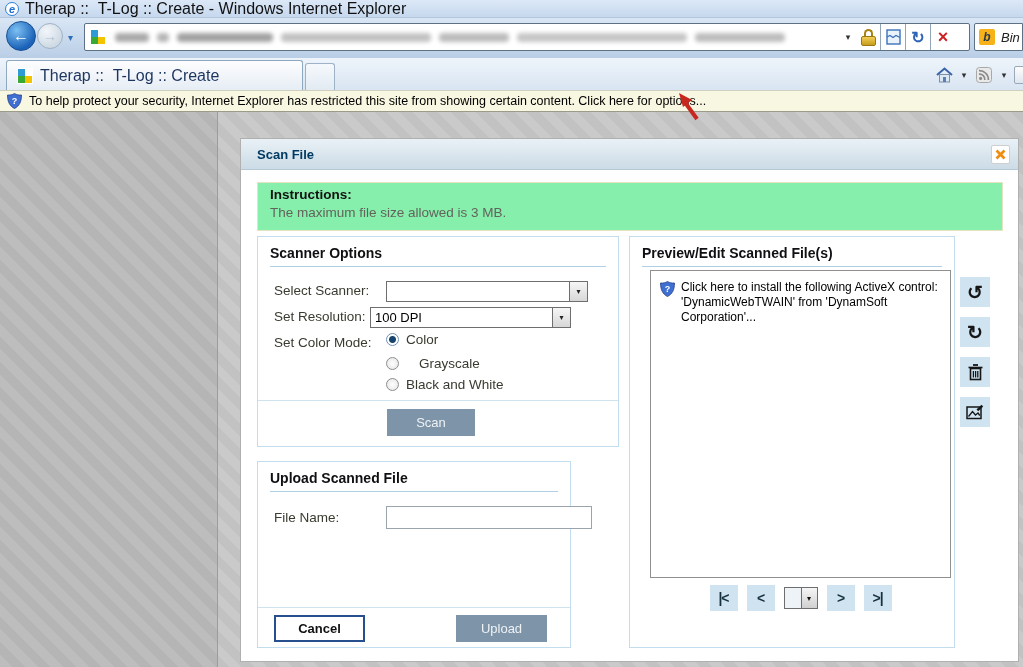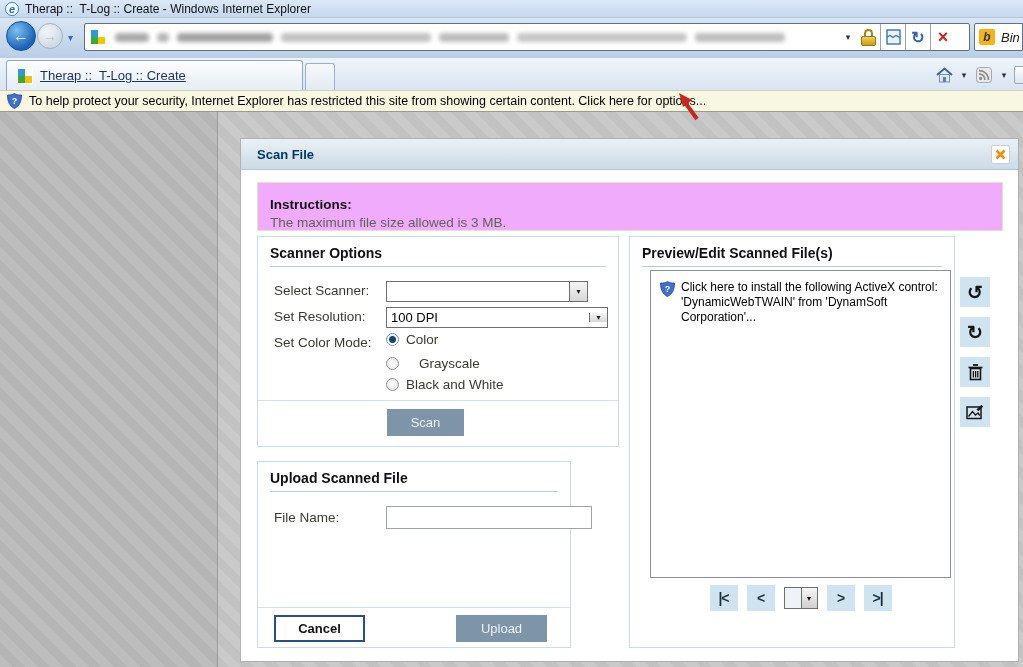--- a/index.html
+++ b/index.html
@@ -7,21 +7,21 @@
   .screen { position:relative; width:1023px; height:667px; overflow:hidden;
             background:#c8c8c8; font-family:"Liberation Sans", sans-serif; }
 
   
   .titlebar { position:absolute; left:0; top:0; width:1023px; height:18px;
     background:linear-gradient(#dce8f7,#c6d8ee); display:flex; align-items:center; gap:6px;
     padding-left:5px; border-bottom:1px solid #b4c6dc; }
   .ie-logo { width:14px; height:14px; border-radius:50%; background:#fff;
     border:1px solid #2d7fd6; color:#1f6fd0; font-weight:bold; font-style:italic;
     font-size:11px; line-height:12px; text-align:center; }
-  .titlebar .title-text { font-size:12px; color:#111; white-space:pre; }
+  .titlebar .title-text { font-size:16px; color:#111; white-space:pre; }
 
   
   .navbar { position:absolute; left:0; top:18px; width:1023px; height:40px;
     background:linear-gradient(#d9e6f5,#b9cee6); }
   .navbtn { position:absolute; border-radius:50%; display:flex; align-items:center;
     justify-content:center; font-weight:bold; }
   .backbtn { left:6px; top:3px; width:30px; height:30px;
     background:radial-gradient(circle at 35% 30%, #7cc0f2, #1b62b8 70%);
     border:1px solid #174f92; color:#fff; font-size:16px; }
   .fwdbtn { left:37px; top:5px; width:26px; height:26px;
@@ -57,21 +57,21 @@
   .bing-ico { width:16px; height:16px; background:#f8b219; border-radius:2px; color:#283a4d;
     font-weight:bold; font-style:italic; font-size:12px; text-align:center; line-height:16px; flex:0 0 16px; }
   .searchbox .stext { font-style:italic; font-size:13px; color:#222; }
 
   
   .tabbar { position:absolute; left:0; top:58px; width:1023px; height:32px;
     background:linear-gradient(#eef4fb,#d9e5f2); }
   .tab { position:absolute; left:6px; top:2px; width:297px; height:30px;
     background:linear-gradient(#fdfdfe,#e6edf5); border:1px solid #8ea8c0; border-bottom:none;
     border-radius:3px 3px 0 0; display:flex; align-items:center; gap:7px; padding-left:10px; }
-  .tab .tab-label { font-size:13px; color:#1c355e; white-space:pre;text-decoration:underline; }
+  .tab .tab-label { font-size:16px; color:#1c355e; white-space:pre; }
   .tabstub { position:absolute; left:305px; top:5px; width:30px; height:27px;
     background:linear-gradient(#f6f9fc,#e2eaf3); border:1px solid #9db2c6; border-bottom:none;
     border-radius:3px 3px 0 0; }
   .tab-right { position:absolute; right:0; top:6px; height:22px; display:flex;
     align-items:center; gap:4px; }
   .tbico { width:20px; height:20px; display:flex; align-items:center; justify-content:center; }
   .smcaret { font-size:9px; color:#333; width:12px; text-align:center; }
   .partial-page { width:18px; height:18px; background:linear-gradient(#fdfdfd,#dfe6ee);
     border:1px solid #9aa9ba; border-radius:2px; margin-right:-9px; }
 
@@ -96,21 +96,21 @@
     background:#fff; border:1px solid #b0b0b0; }
   .dlg-header { position:absolute; left:0; top:0; width:100%; height:31px;
     background:linear-gradient(#e9f1f6,#ccdbe6); border-bottom:1px solid #b4c8d6;
     display:flex; align-items:center; padding-left:16px; }
   .dlg-title { font-size:13px; font-weight:bold; color:#003a63; }
   .dlg-close { position:absolute; right:8px; top:6px; width:19px; height:19px;
     background:#fff; border:1px solid #cfcfcf; border-radius:2px; display:flex;
     align-items:center; justify-content:center; cursor:pointer; }
 
   .instructions { position:absolute; left:16px; top:43px; width:746px; height:49px;
-    background:#f0abfc; border:1px solid #e6e3c3; padding:14px 12px; }
+    background:#86efac; border:1px solid #e6e3c3; padding:4px 12px; }
   .instructions .ih { font-size:13.5px; font-weight:bold; color:#111; }
   .instructions .it { font-size:13.5px; color:#63635c; margin-top:3px; }
 
   .secbox { position:absolute; border:1px solid #c2ddee; background:#fff; }
   .box-scanner { left:16px; top:97px; width:362px; height:211px; }
   .box-upload  { left:16px; top:322px; width:314px; height:187px; }
   .box-preview { left:388px; top:97px; width:326px; height:412px; }
 
   .sec-heading { margin:8px 12px 0 12px; padding-bottom:5px; border-bottom:1px solid #aecfe4;
     font-size:14px; font-weight:bold; color:#101014; }
@@ -126,21 +126,21 @@
     font-size:13.5px; color:#3a3a30; }
   .radio { width:13px; height:13px; border-radius:50%; border:1px solid #8e8e8e;
     background:radial-gradient(#fff,#e3e3e3); }
   .radio.checked { border-color:#6d93b5;
     background:radial-gradient(circle, #15456f 0 3px, #fff 4px); }
 
   .divline { position:absolute; left:0; width:100%; border-top:1px solid #cfe2ef; }
 
   .steelbtn { background:#7d94a9; border:none; color:rgba(255,255,255,.88);
     font-size:13px; font-family:inherit; cursor:pointer; }
-  .scanbtn { position:absolute; left:129px; top:172px; width:77px; height:27px; }
+  .scanbtn { position:absolute; left:129px; top:172px; width:88px; height:27px; }
   .uploadbtn { position:absolute; right:23px; top:153px; width:91px; height:27px; }
   .cancelbtn { position:absolute; left:16px; top:153px; width:91px; height:27px;
     background:#fff; border:2px solid #274f8f; color:#101010; font-weight:bold;
     font-size:13px; font-family:inherit; cursor:pointer; }
 
   .textinput { position:absolute; left:128px; top:44px; width:206px; height:23px;
     border:1px solid #9aa4ad; font-size:13px; padding:0 4px; font-family:inherit; }
 
   .msgbox { position:absolute; left:20px; top:33px; width:301px; height:308px;
     border:1px solid #909090; background:#fff; padding:9px 8px; }
@@ -289,21 +289,21 @@
       <div class="secbox box-scanner">
         <div class="sec-heading">Scanner Options</div>
 
         <div class="frow" style="top:46px;">Select Scanner:</div>
         <div class="combo" style="left:128px; top:44px; width:202px;">
           <span class="val"></span>
           <span class="cbtn">▾</span>
         </div>
 
         <div class="frow" style="top:72px;">Set Resolution:</div>
-        <div class="combo" style="left:128px; top:70px; width:222px;align-items:center;">
+        <div class="combo" style="left:112px; top:70px; width:201px;">
           <span class="val">100 DPI</span>
           <span class="cbtn">▾</span>
         </div>
 
         <div class="frow" style="top:98px;">Set Color Mode:</div>
         <div class="radio-row" style="top:95px;">
           <span class="radio checked"></span>
           <span>Color</span>
         </div>
         <div class="radio-row" style="top:119px;gap:20px;">

